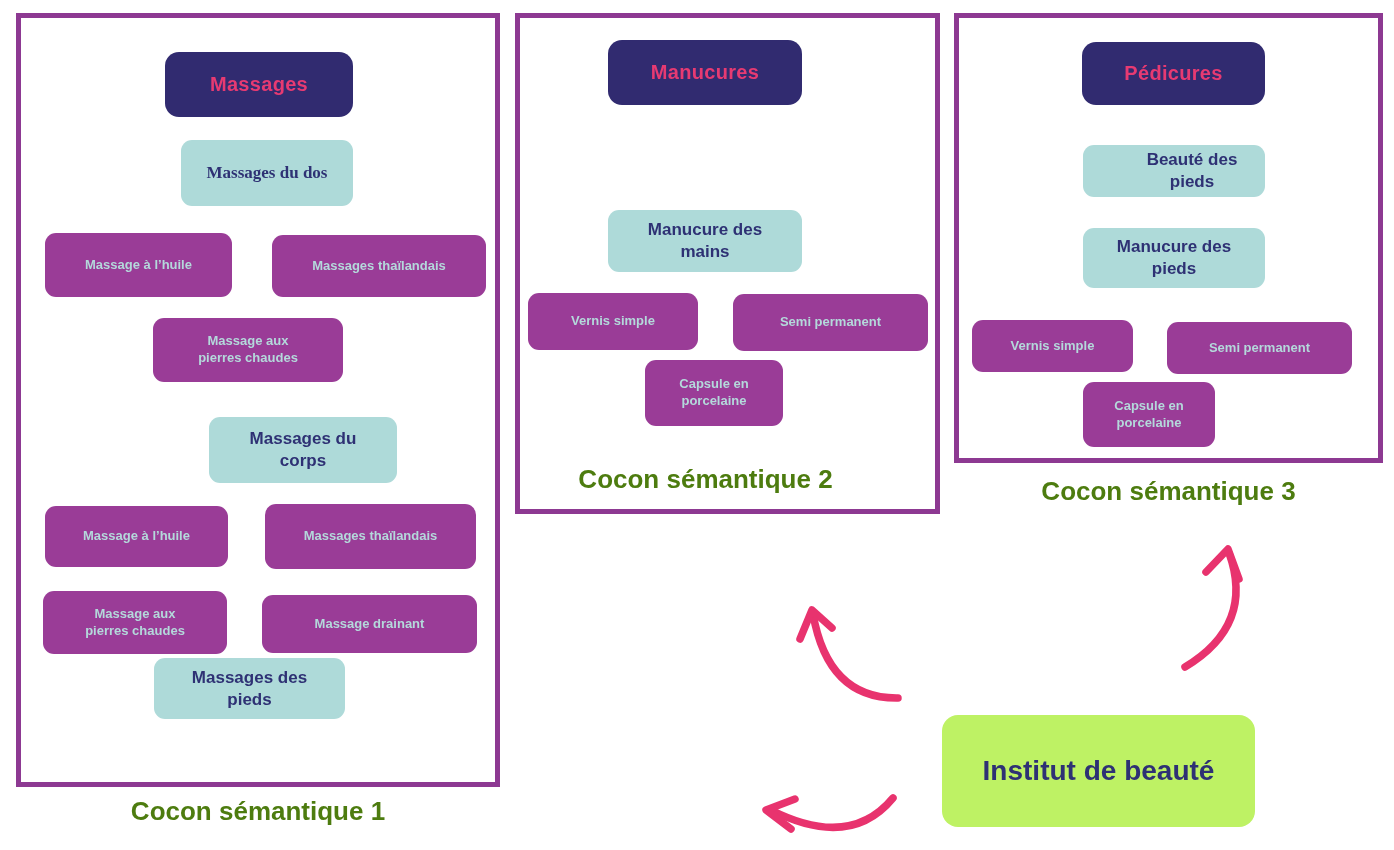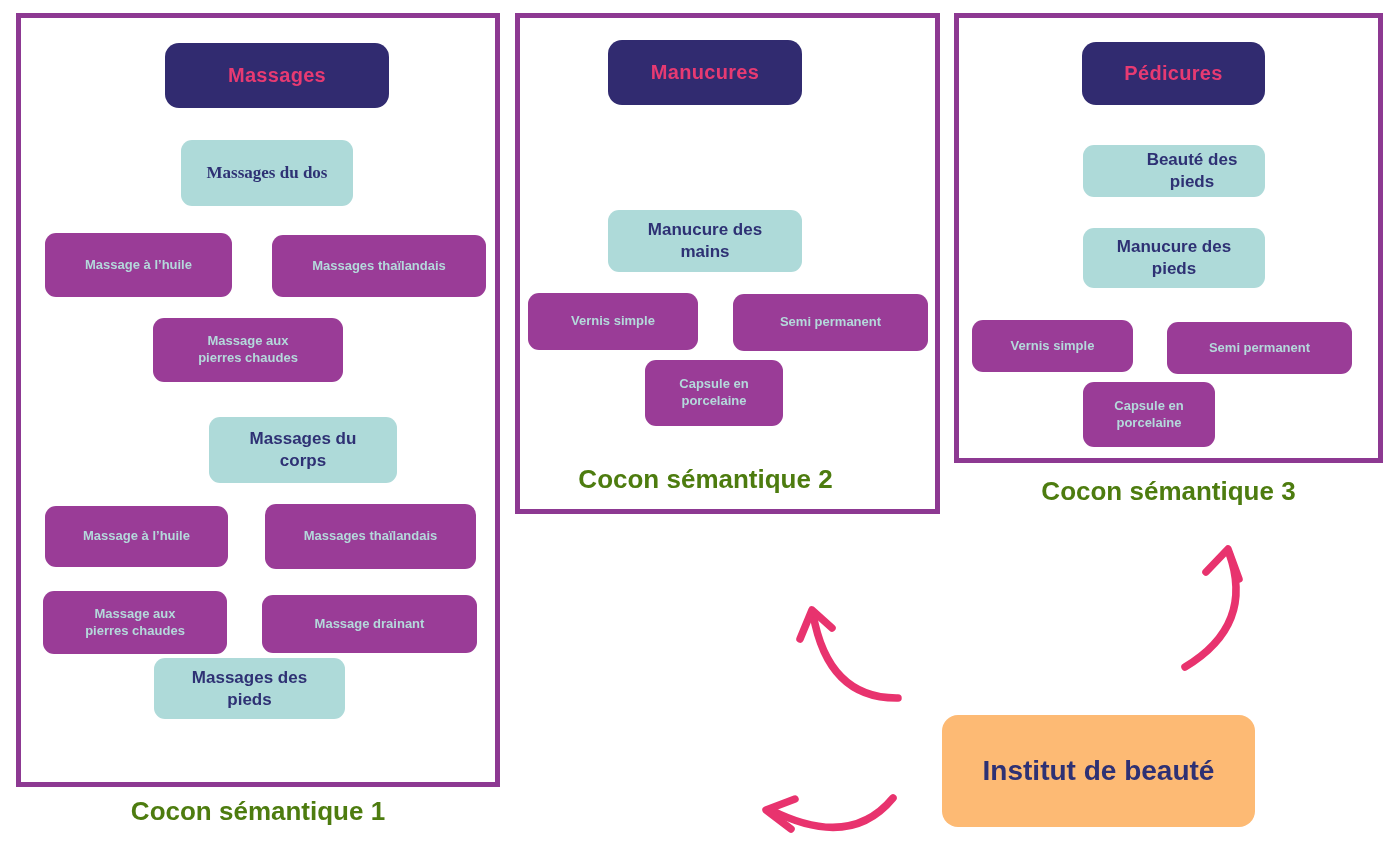--- a/index.html
+++ b/index.html
@@ -51,41 +51,41 @@
     text-align:center;
     font-weight:bold;
     font-size:26px;
     color:#4d7c0f;
   }
   .root-node{
     position:absolute;
     display:flex;
     align-items:center;
     justify-content:center;
-    background:#fdba74;
+    background:#bef264;
     color:#2e3174;
     font-weight:bold;
     font-size:28px;
     border-radius:16px;
     white-space:nowrap;
     box-sizing:border-box;
   }
   #arrows{
     position:absolute;
     left:0;top:0;
     pointer-events:none;
   }
 </style>
 </head>
 <body>
 
 <div id="canvas">
 
   <div class="cocon-box" style="left:16px;top:13px;width:484px;height:774px;">
-    <div class="node header" style="left:144px;top:25px;width:224px;height:65px;">Massages</div>
+    <div class="node header" style="left:144px;top:34px;width:188px;height:65px;">Massages</div>
     <div class="node topic" style="left:160px;top:122px;width:172px;height:66px;font-family:Liberation Serif, serif;">Massages du dos</div>
     <div class="node leaf" style="left:24px;top:215px;width:187px;height:64px;">Massage à l’huile</div>
     <div class="node leaf" style="left:251px;top:217px;width:214px;height:62px;">Massages thaïlandais</div>
     <div class="node leaf" style="left:132px;top:300px;width:190px;height:64px;">Massage aux
 pierres chaudes</div>
     <div class="node topic" style="left:144px;top:399px;width:188px;height:66px;margin-left:44px;">Massages du
 corps</div>
     <div class="node leaf" style="left:24px;top:488px;width:183px;height:61px;">Massage à l’huile</div>
     <div class="node leaf" style="left:244px;top:486px;width:211px;height:65px;">Massages thaïlandais</div>
     <div class="node leaf" style="left:22px;top:573px;width:184px;height:63px;">Massage aux

